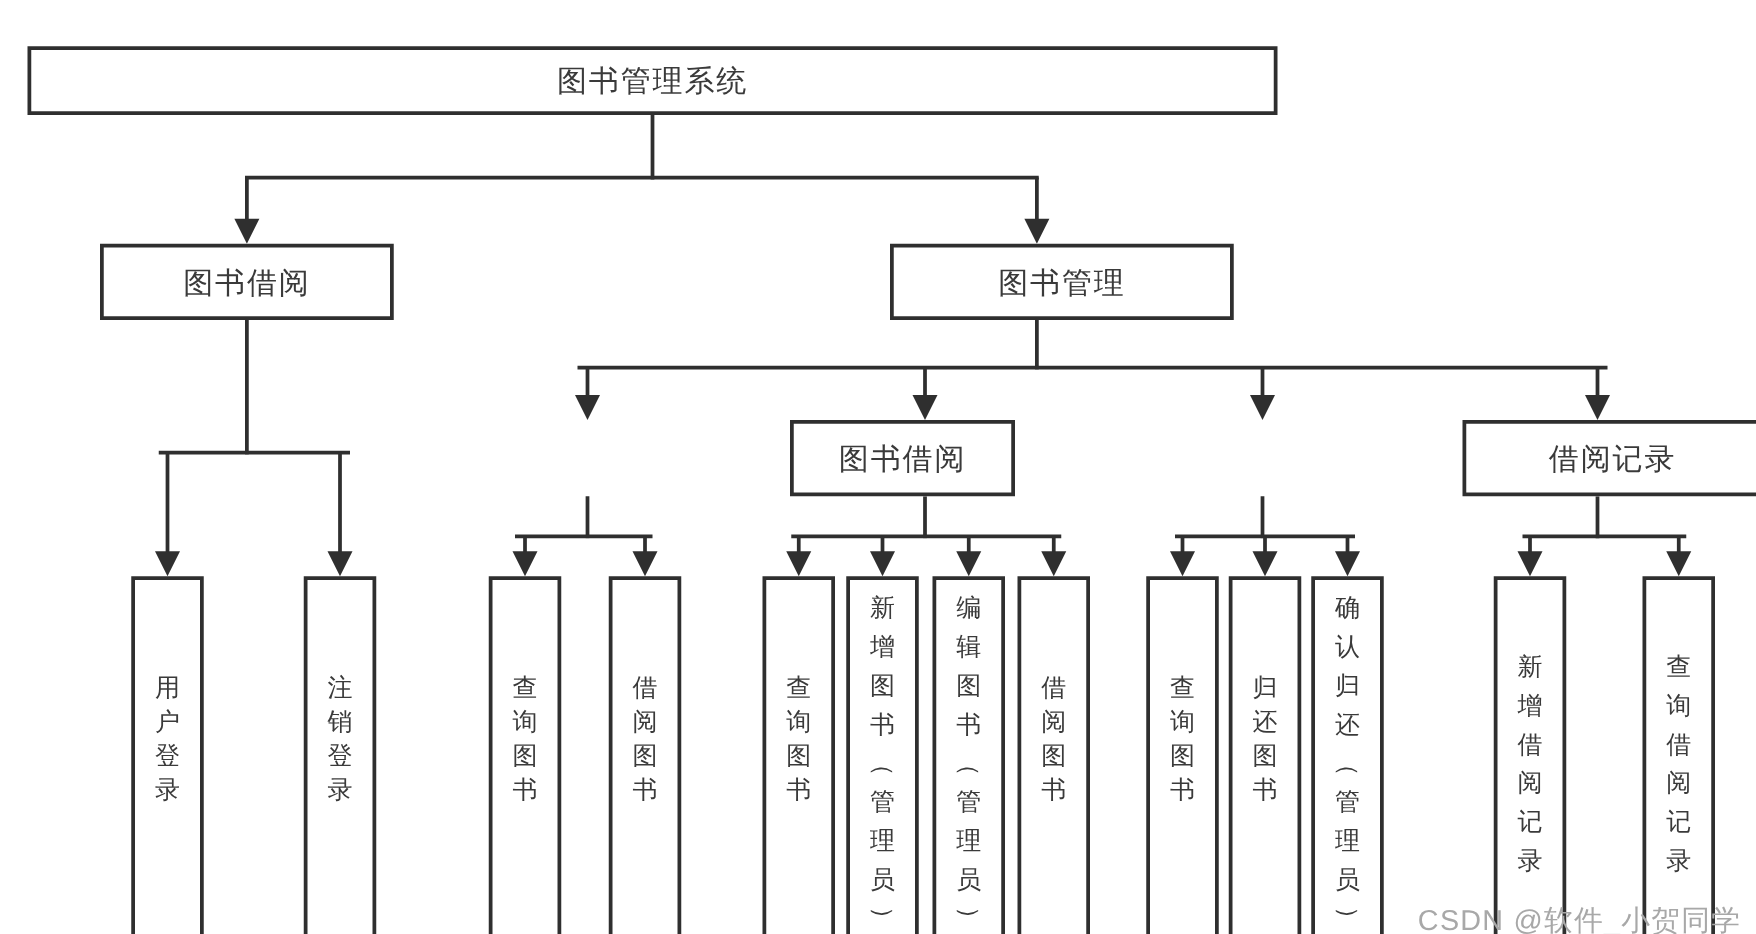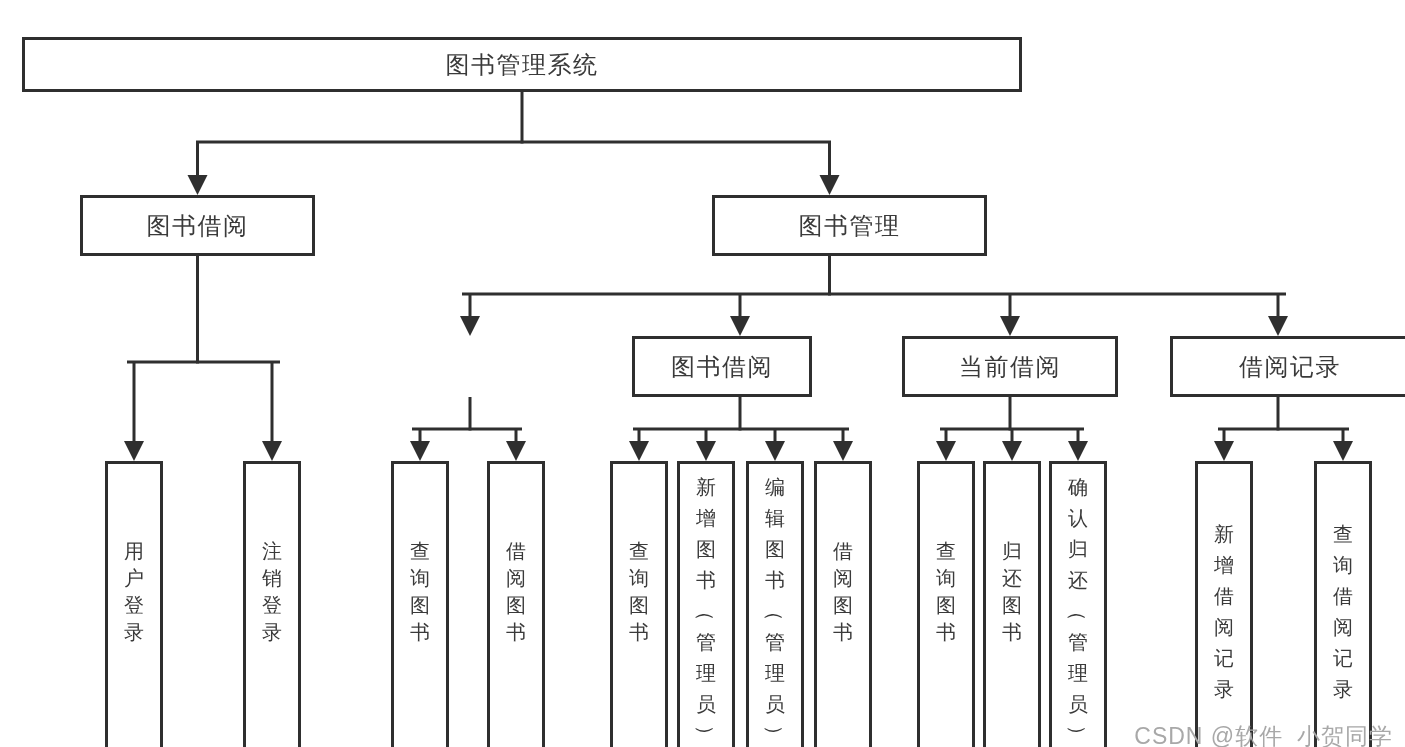--- a/index.html
+++ b/index.html
@@ -115,21 +115,20 @@
     <line x1="1343" y1="405" x2="1343" y2="420"></line>
     <polygon points="1333,417 1353,417 1343,437"></polygon>
   </svg>
 
   <div class="node hnode" style="left:22px;top:13px;width:1000px;height:55px">图书管理系统</div>
 
   <div class="node hnode" style="left:80px;top:171px;width:235px;height:61px">图书借阅</div>
   <div class="node hnode" style="left:712px;top:171px;width:275px;height:61px">图书管理</div>
 
   <div class="node hnode" style="left:632px;top:312px;width:180px;height:61px">图书借阅</div>
-  <div class="node hnode" style="left:902px;top:312px;width:216px;height:61px">当前借阅</div>
   <div class="node hnode" style="left:1170px;top:312px;width:240px;height:61px">借阅记录</div>
 
   <div class="node vnode" style="left: 105px; top: 437px; width: 58px; height: 300px; gap: 7px; padding-bottom: 40px;">
       <span>用</span>
       <span>户</span>
       <span>登</span>
       <span>录</span>
     </div>
   <div class="node vnode" style="left: 243px; top: 437px; width: 58px; height: 300px; gap: 7px; padding-bottom: 40px;">
       <span>注</span>

